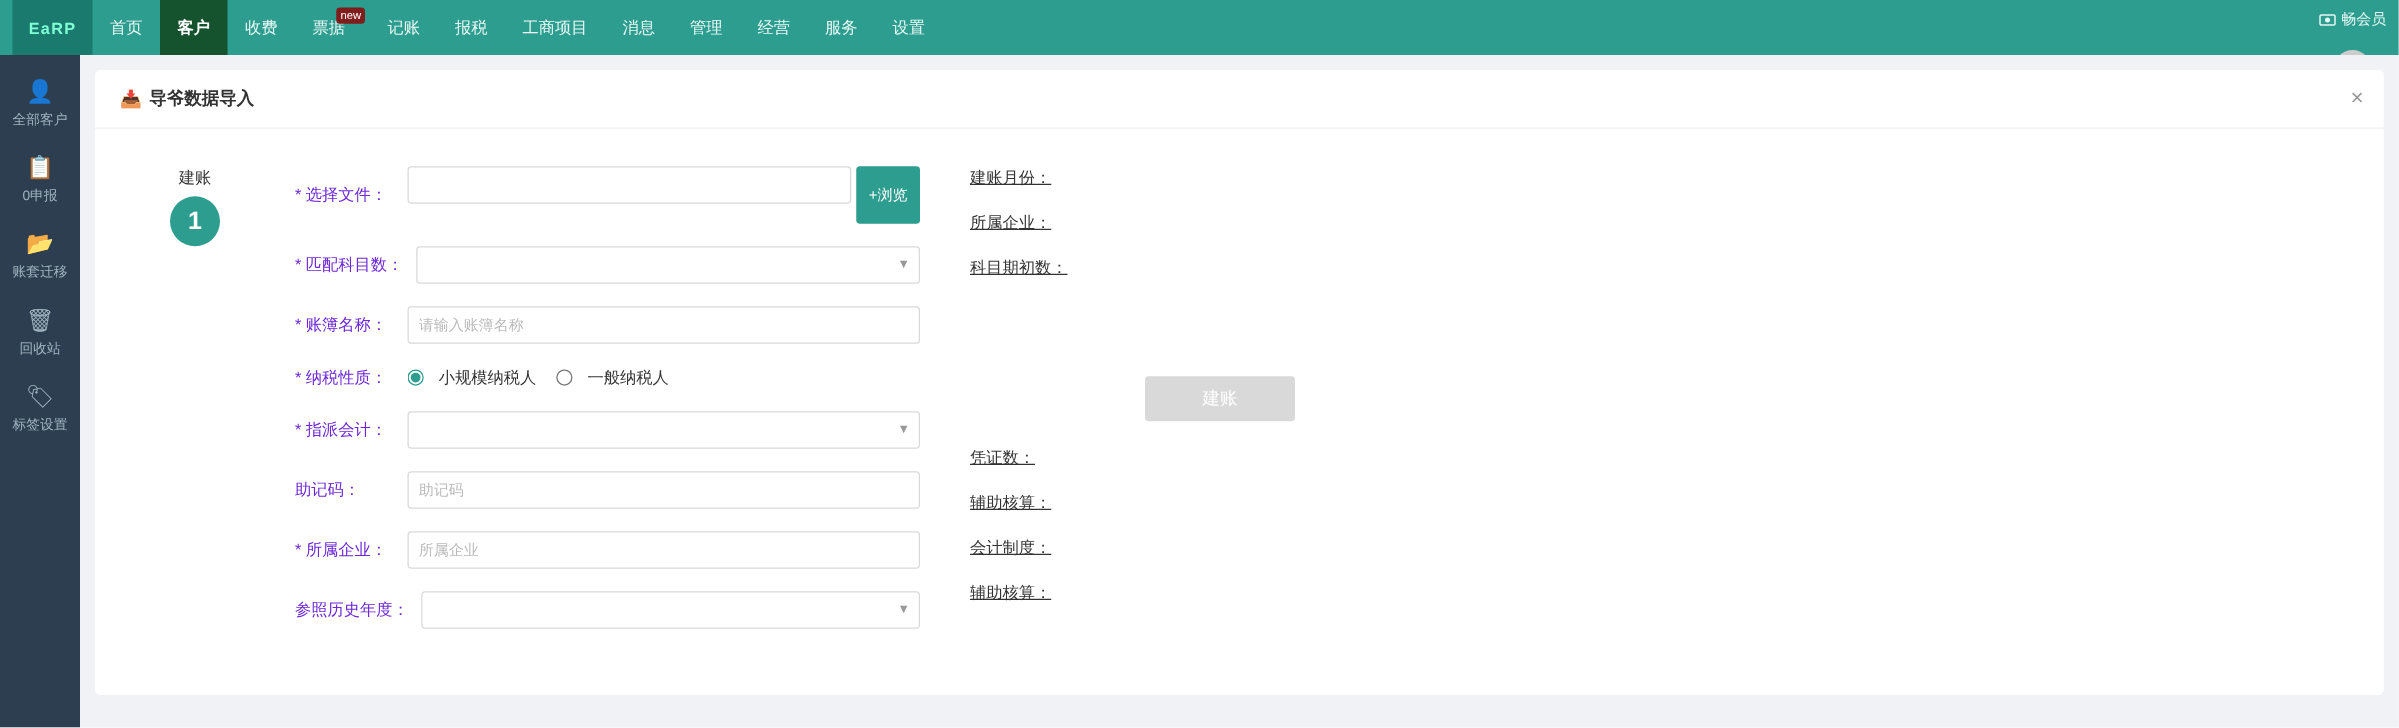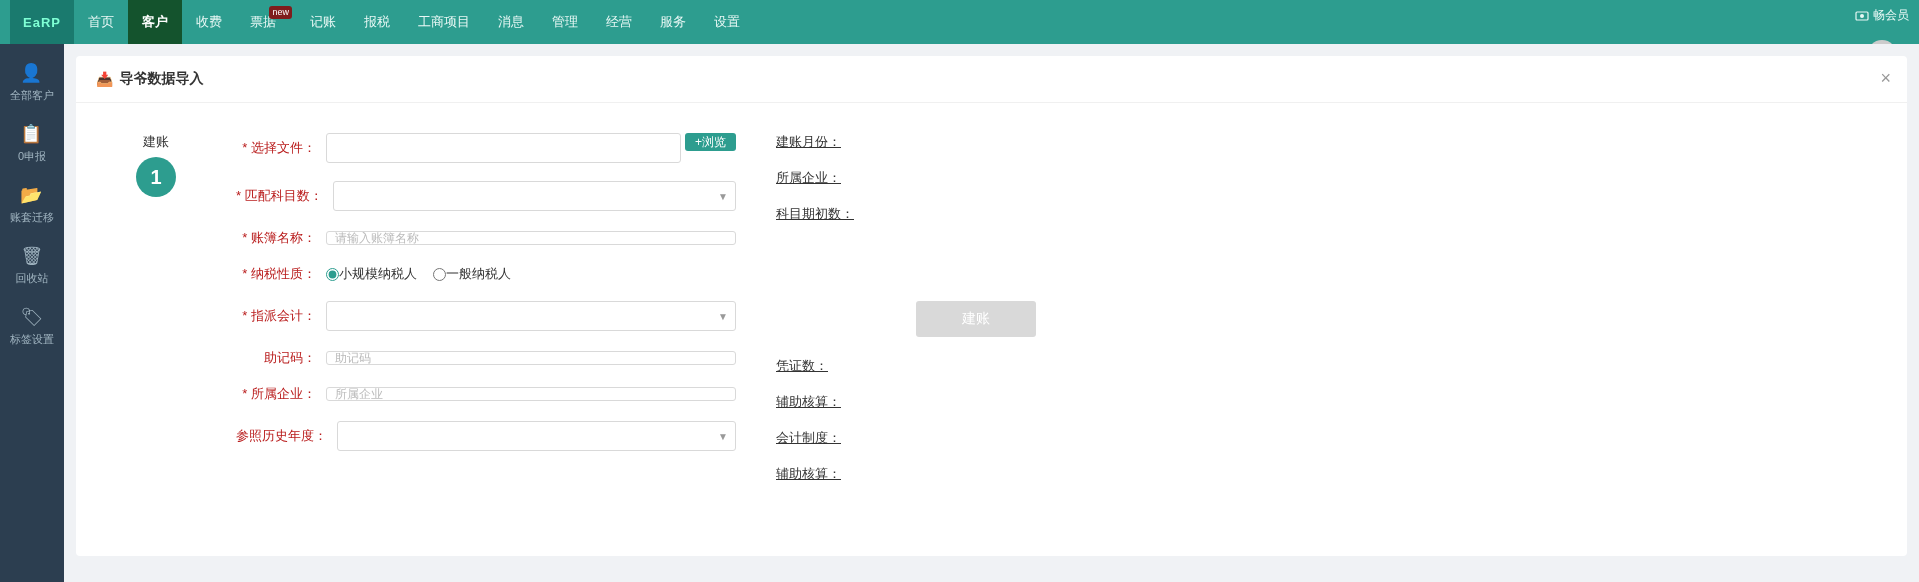--- a/index.html
+++ b/index.html
@@ -140,29 +140,28 @@
     .form-right { flex: 1; max-width: 400px; }
 
     .form-row {
       display: flex;
       align-items: center;
       margin-bottom: 18px;
       gap: 0;
     }
     .form-label {
       min-width: 90px;
-      text-align: right;
       padding-right: 10px;
       font-size: 13px;
-      color: #b91c1c;
+      color: #6d28d9;
       flex-shrink: 0;
     }
     .form-control {
       flex: 1;
-      height: 14px;
+      height: 30px;
       border: 1px solid #d9d9d9;
       border-radius: 3px;
       padding: 0 8px;
       font-size: 12px;
       outline: none;
       color: #333;
     }
     .form-control::placeholder { color: #bbb; }
 
     .select-wrapper {
@@ -200,38 +199,38 @@
       flex: 1;
       height: 30px;
       border: 1px solid #d9d9d9;
       border-radius: 3px;
       padding: 0 8px;
       font-size: 12px;
       outline: none;
       color: #333;
     }
     .browse-btn {
-      height: 18px;
+      height: 46px;
       padding: 0 10px;
       background: #2d9d8f;
       color: #fff;
       border: none;
       border-radius: 3px;
       cursor: pointer;
       font-size: 12px;
       white-space: nowrap;
     }
 
     
     .radio-group {
       flex: 1;
       display: flex; align-items: center; gap: 16px;
     }
     .radio-label {
-      display: flex; align-items: center; gap: 0;
+      display: flex; gap: 12px;
       font-size: 13px; color: #333; cursor: pointer;
     }
     input[type="radio"] { accent-color: #2d9d8f; cursor: pointer; }
 
     
     .right-form-label {
       min-width: 90px;
       font-size: 13px;
       color: #333;
       flex-shrink: 0;

